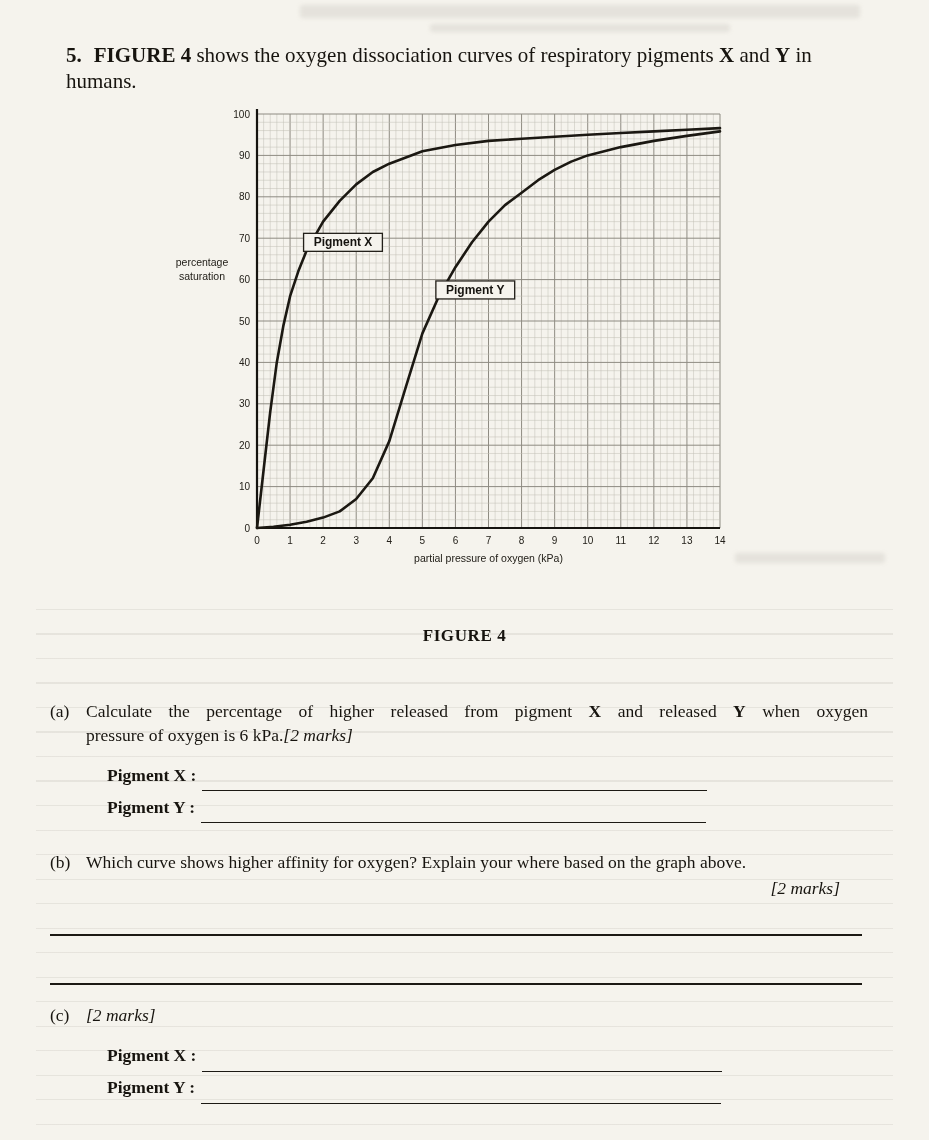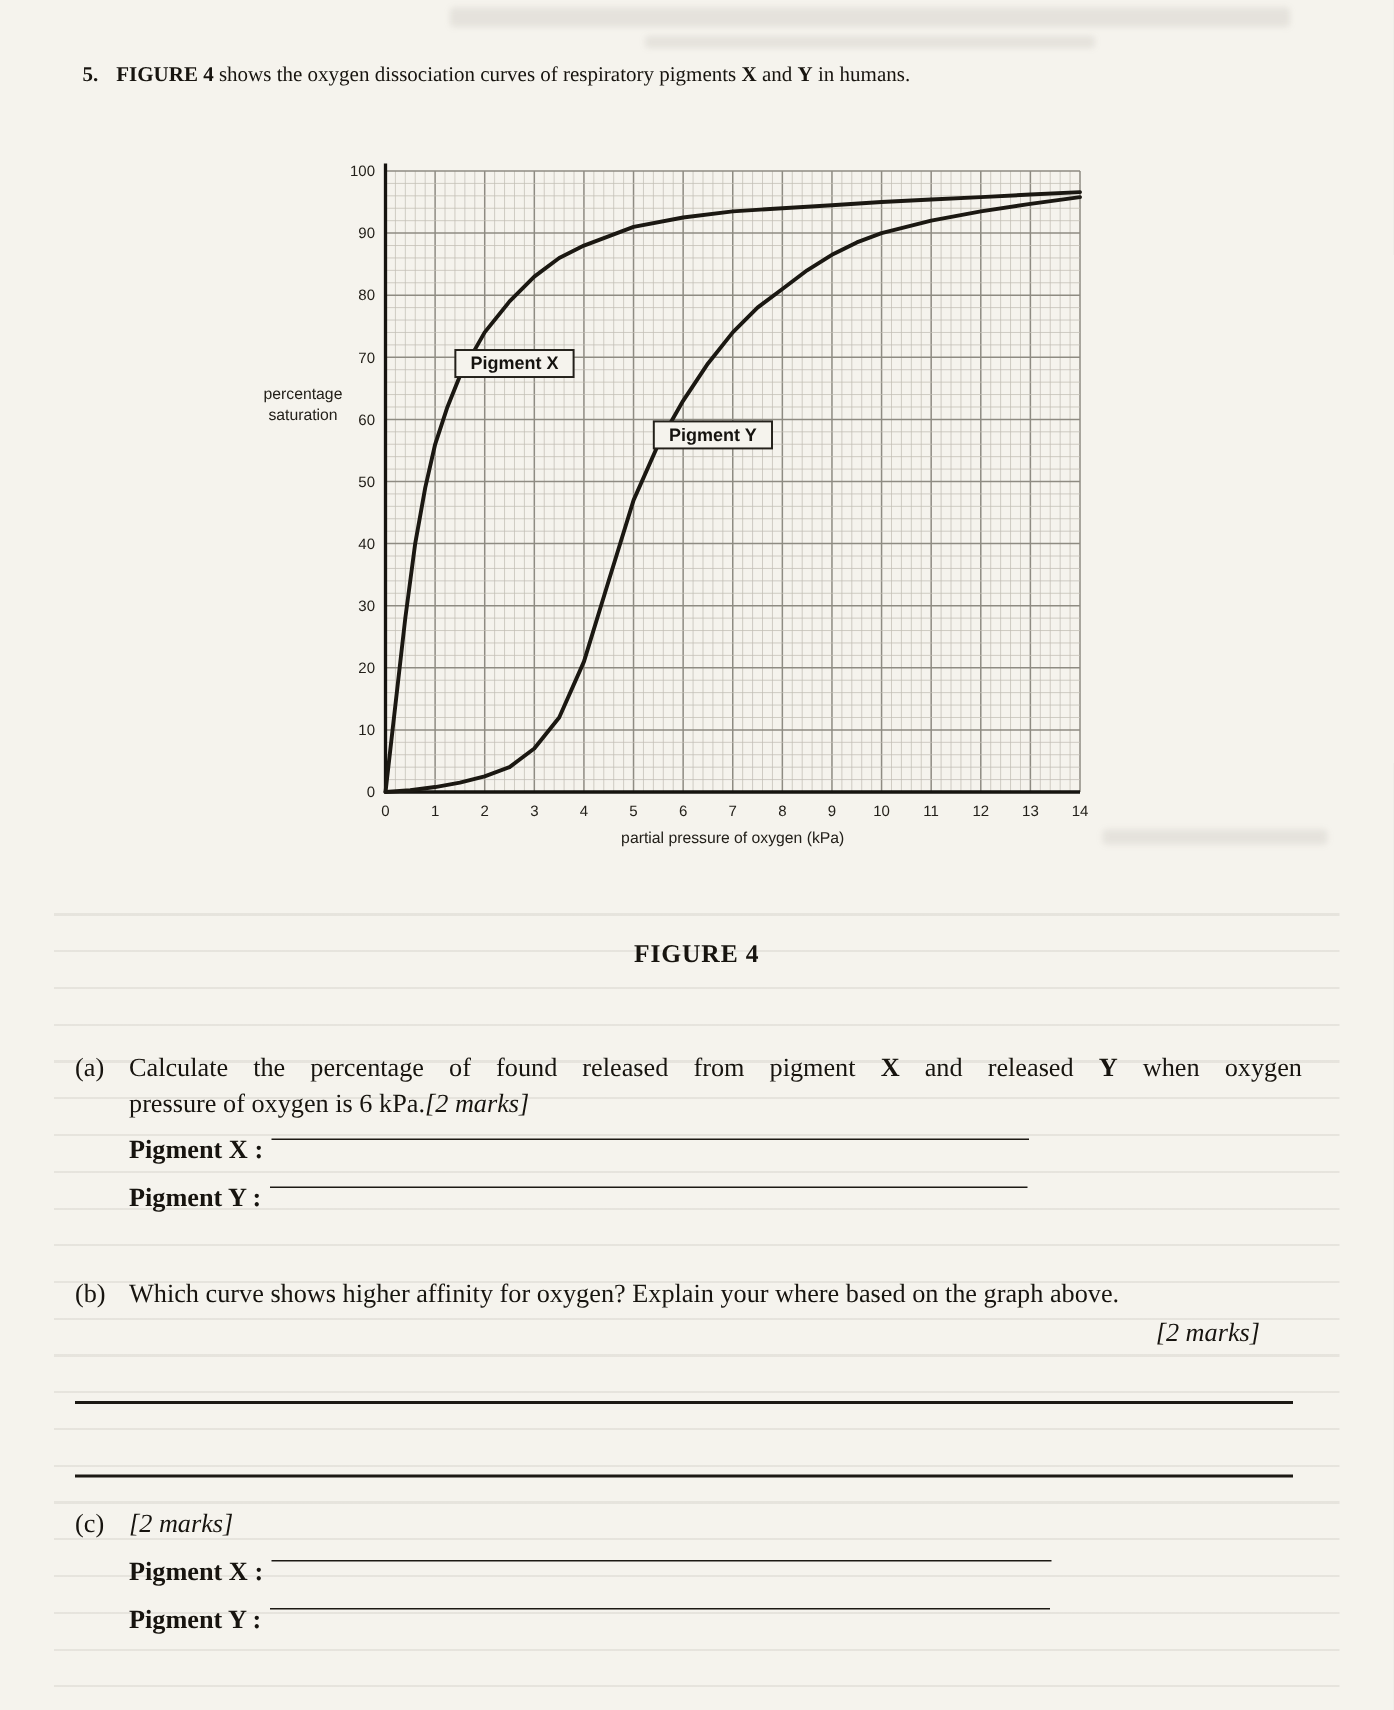--- a/index.html
+++ b/index.html
@@ -4,40 +4,40 @@
 <style>
   html,body{margin:0;padding:0;}
   body{background:#e8e6e0;}
   .page{position:relative;width:929px;height:1140px;background:#f5f3ed;
         font-family:"Liberation Serif",serif;color:#17140f;overflow:hidden;}
   .ghost{position:absolute;background:rgba(115,108,95,0.12);filter:blur(2px);
          border-radius:3px;pointer-events:none;}
   .ghost-rules{position:absolute;left:36px;right:36px;top:586px;height:548px;pointer-events:none;
          background:repeating-linear-gradient(180deg,transparent 0px,transparent 23px,
            rgba(110,104,92,0.11) 23px,rgba(110,104,92,0.11) 24.5px);}
-  .q-header{position:absolute;left:55px;top:42px;width:805px;font-size:14px;line-height:1.25;}
+  .q-header{position:absolute;left:66px;top:42px;width:805px;font-size:21px;line-height:1.25;}
   .q-num{font-weight:bold;margin-right:12px;}
   .figure-area{position:absolute;left:152px;top:96px;width:580px;height:485px;}
   .figure-caption{position:absolute;left:0;top:626px;width:929px;text-align:center;
         font-weight:bold;font-size:17px;letter-spacing:0.6px;}
   .q-block{position:absolute;left:50px;width:818px;font-size:17.5px;line-height:1.35;}
   #qa{top:700px;}
   #qb{top:851px;}
   #qc{top:1004px;}
   .q-row{display:flex;}
   .q-label{flex:0 0 36px;}
   .q-body{flex:1;}
   .q-line-justify{text-align:justify;text-align-last:justify;}
   .q-line2{display:flex;}
   .c-line{display:flex;justify-content:space-between;}
   .marks{font-style:italic;white-space:nowrap;}
   .marks-pad{margin-right:28px;}
   .marks-row{text-align:right;padding-right:28px;margin-top:2px;}
   .fields{margin-top:8px;}
-  .field{display:flex;align-items:flex-start;height:32px;}
+  .field{display:flex;align-items:flex-end;height:32px;margin-left:21px;}
   .field-label{font-weight:bold;white-space:nowrap;}
   .blank{height:0;border-bottom:1.8px solid #1c1914;position:relative;top:4px;margin-left:6px;}
   .blank-a{width:505px;}
   .blank-c{width:520px;}
   .answer-line{height:34px;border-bottom:2.2px solid #1c1914;width:812px;}
   .answer-line + .answer-line{margin-top:13px;}
   svg text{font-family:"Liberation Sans",sans-serif;}
 </style>
 </head>
 <body>
@@ -230,21 +230,21 @@
         </g>
       </svg>
   </div>
 
   <div class="figure-caption">FIGURE 4</div>
 
   <div class="q-block" id="qa">
     <div class="q-row">
       <div class="q-label">(a)</div>
       <div class="q-body">
-        <div class="q-line-justify"><span>Calculate the percentage of found released from pigment </span><span style="font-weight: bold;">X</span><span> and released </span><span style="font-weight: bold;">Y</span><span> when oxygen</span></div>
+        <div class="q-line-justify"><span>Calculate the percentage of higher released from pigment </span><span style="font-weight: bold;">X</span><span> and released </span><span style="font-weight: bold;">Y</span><span> when oxygen</span></div>
         <div class="q-line2">
           <span><span>pressure of oxygen is 6 kPa.</span></span>
           <span class="marks marks-pad">[2 marks]</span>
         </div>
         <div class="fields">
           <div class="field">
             <span class="field-label">Pigment X :</span>
             <span class="blank blank-a"></span>
           </div>
           <div class="field">

